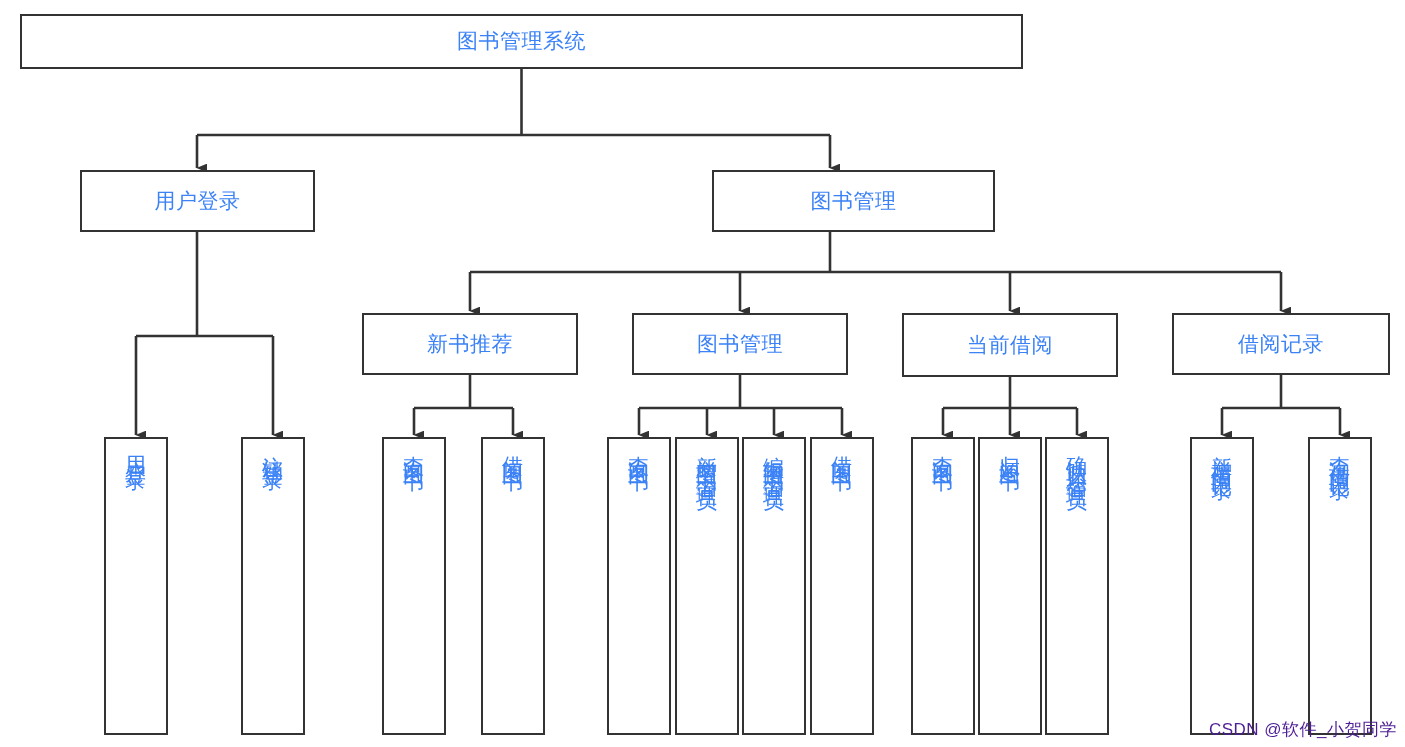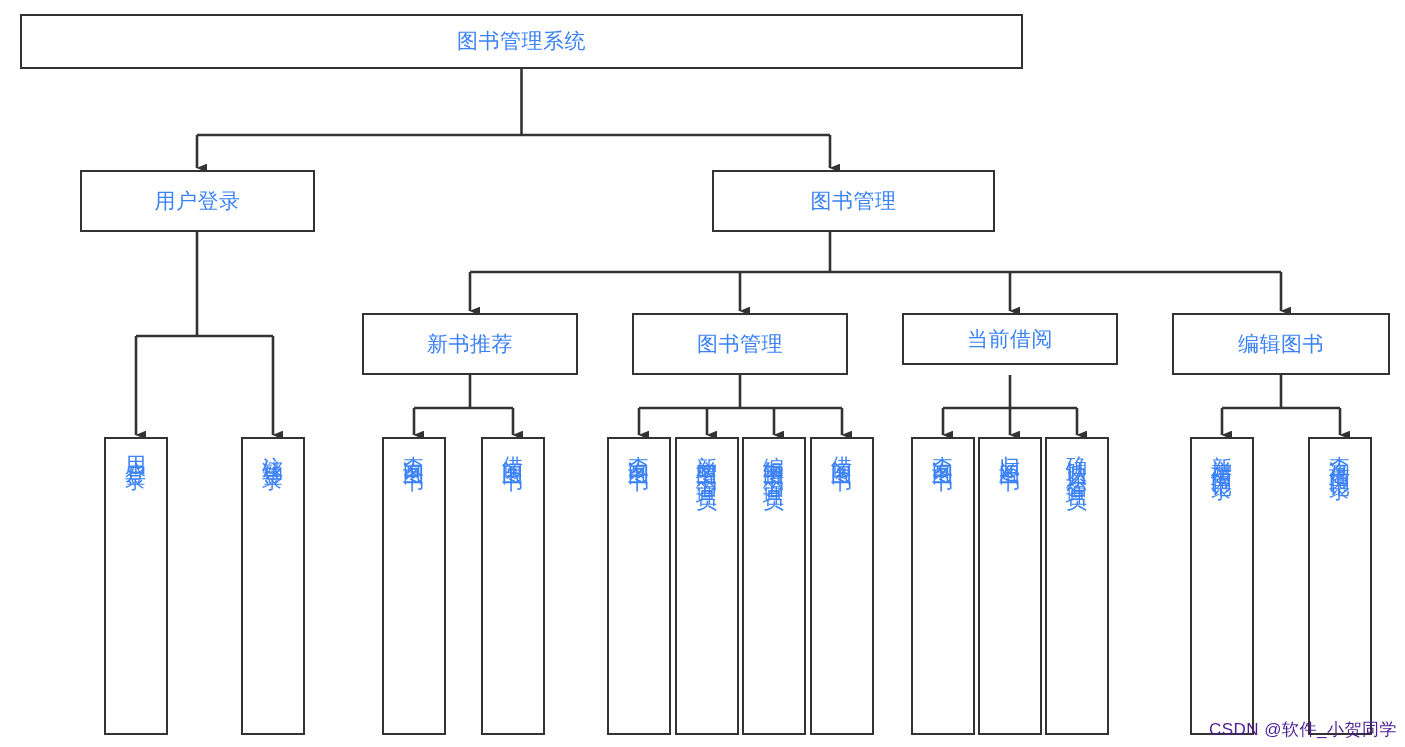--- a/index.html
+++ b/index.html
@@ -138,25 +138,25 @@
   <div class="node horizontal" style="left:712px; top:170px; width:283px; height:62px;">
     <span class="node-label">图书管理</span>
   </div>
 
   <div class="node horizontal" style="left:362px; top:313px; width:216px; height:62px;">
     <span class="node-label">新书推荐</span>
   </div>
   <div class="node horizontal" style="left:632px; top:313px; width:216px; height:62px;">
     <span class="node-label">图书管理</span>
   </div>
-  <div class="node horizontal" style="left:902px; top:313px; width:216px; height:52px;">
+  <div class="node horizontal" style="left:902px; top:313px; width:216px; height:64px;">
     <span class="node-label">当前借阅</span>
   </div>
   <div class="node horizontal" style="left:1172px; top:313px; width:218px; height:62px;">
-    <span class="node-label">编辑图书</span>
+    <span class="node-label">借阅记录</span>
   </div>
 
   <div class="node vertical" style="left:104px; top:437px; width:64px; height:298px;">
     <span class="node-label">用户登录</span>
   </div>
   <div class="node vertical" style="left:241px; top:437px; width:64px; height:298px;">
     <span class="node-label">注销登录</span>
   </div>
 
   <div class="node vertical" style="left:382px; top:437px; width:64px; height:298px;">

